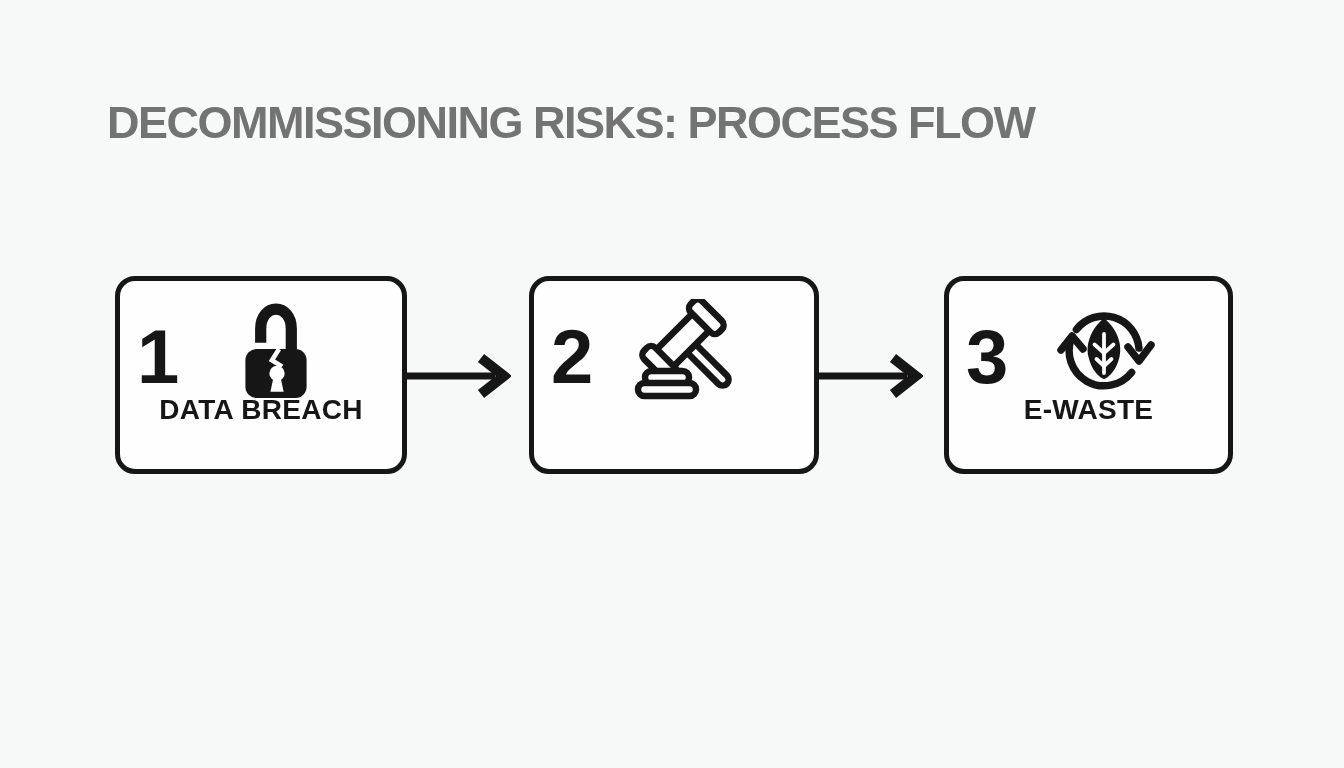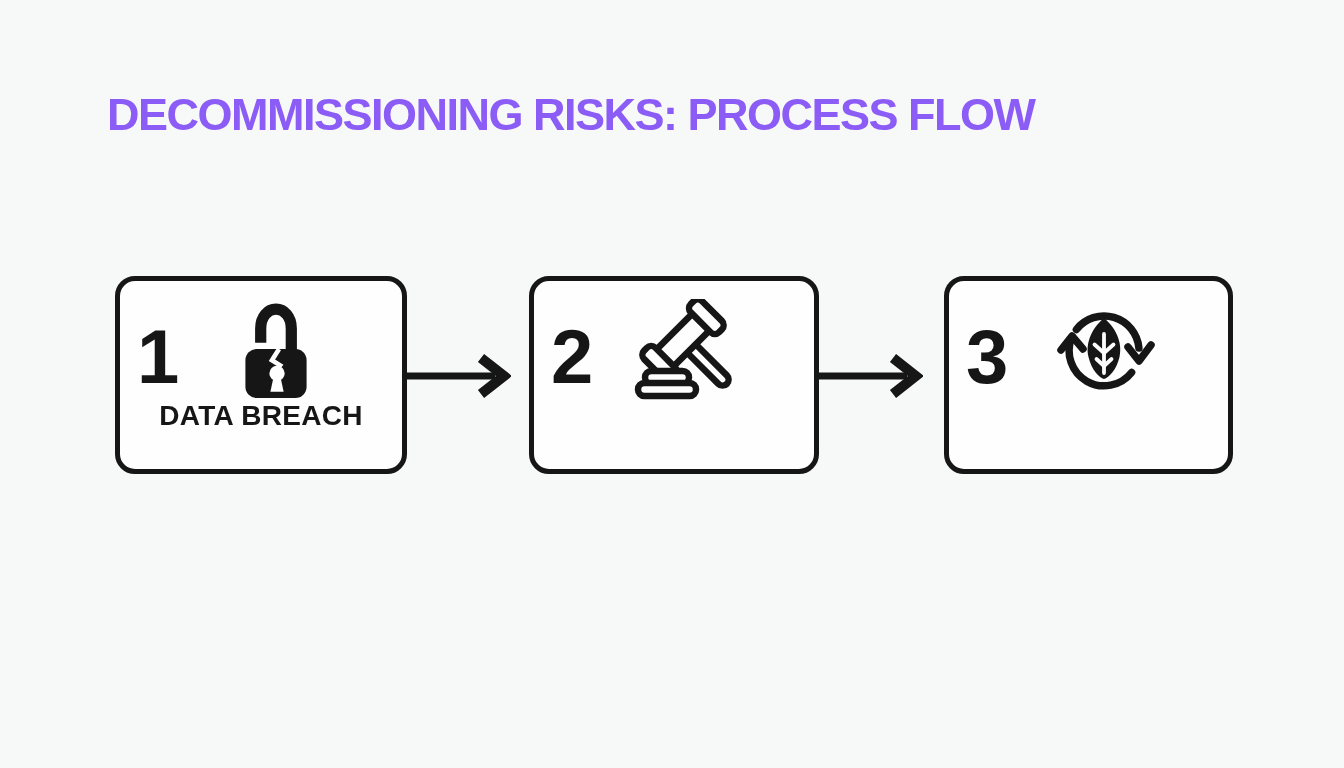--- a/index.html
+++ b/index.html
@@ -12,26 +12,26 @@
   }
   .stage {
     position: relative;
     width: 1344px;
     height: 768px;
     background: #f7f8f8;
   }
   .page-title {
     position: absolute;
     left: 107px;
-    top: 92px;
+    top: 100px;
     font-size: 45px;
     font-weight: 700;
     letter-spacing: -1.5px;
     line-height: 1;
-    color: #8b5cf6;
+    color: #737373;
     white-space: nowrap;
   }
   .step-box {
     position: absolute;
     top: 276px;
     height: 198px;
     background: #fefefe;
     border: 5px solid #161616;
     border-radius: 20px;
   }
@@ -54,21 +54,21 @@
     top: 16px;
     height: 108px;
     display: flex;
     align-items: center;
     justify-content: center;
   }
   .step-label {
     position: absolute;
     left: 20px;
     right: 20px;
-    top: 120px;
+    top: 114px;
     text-align: center;
     font-size: 28px;
     font-weight: 700;
     letter-spacing: 0.3px;
     line-height: 1.1;
     color: #161616;
   }
   .step-label .inner { display: inline-block; max-width: 250px; }
   .arrow {
     position: absolute;
@@ -139,15 +139,16 @@
         <path d="M52 17 C63 26 71 41 67.5 56 C64.5 69 57 76.5 52 78 C47 76.5 39.5 69 36.5 56 C33 41 41 26 52 17 Z" fill="#161616"></path>
         <g stroke="#fefefe" stroke-width="3.8" stroke-linecap="round" fill="none">
           <path d="M52 33 L52 72"></path>
           <path d="M52 52 L42.5 43.5"></path>
           <path d="M52 52 L61.5 43.5"></path>
           <path d="M52 65 L44.5 58"></path>
           <path d="M52 65 L59.5 58"></path>
         </g>
       </svg>
     </div>
+    <div class="step-label"><span class="inner">E-WASTE</span></div>
   </div>
 
 </div>
 
 </body></html>

